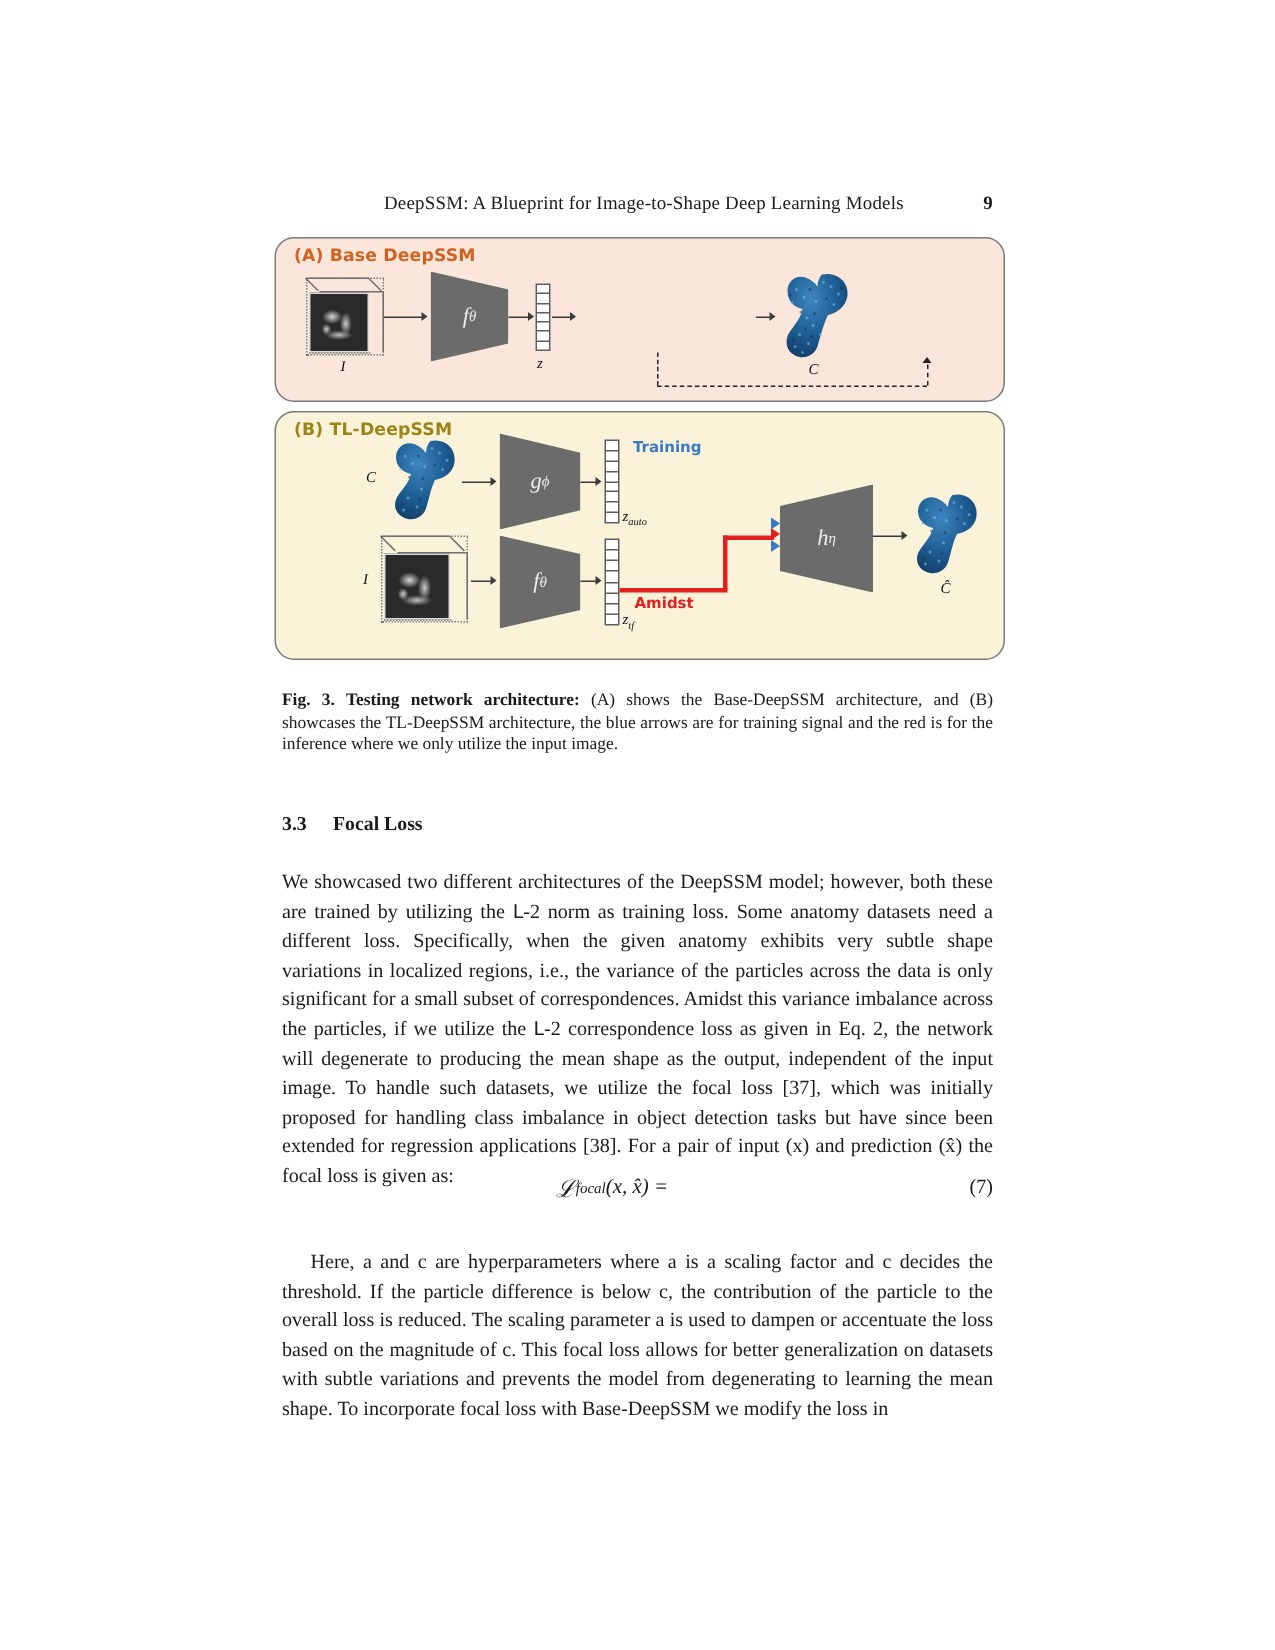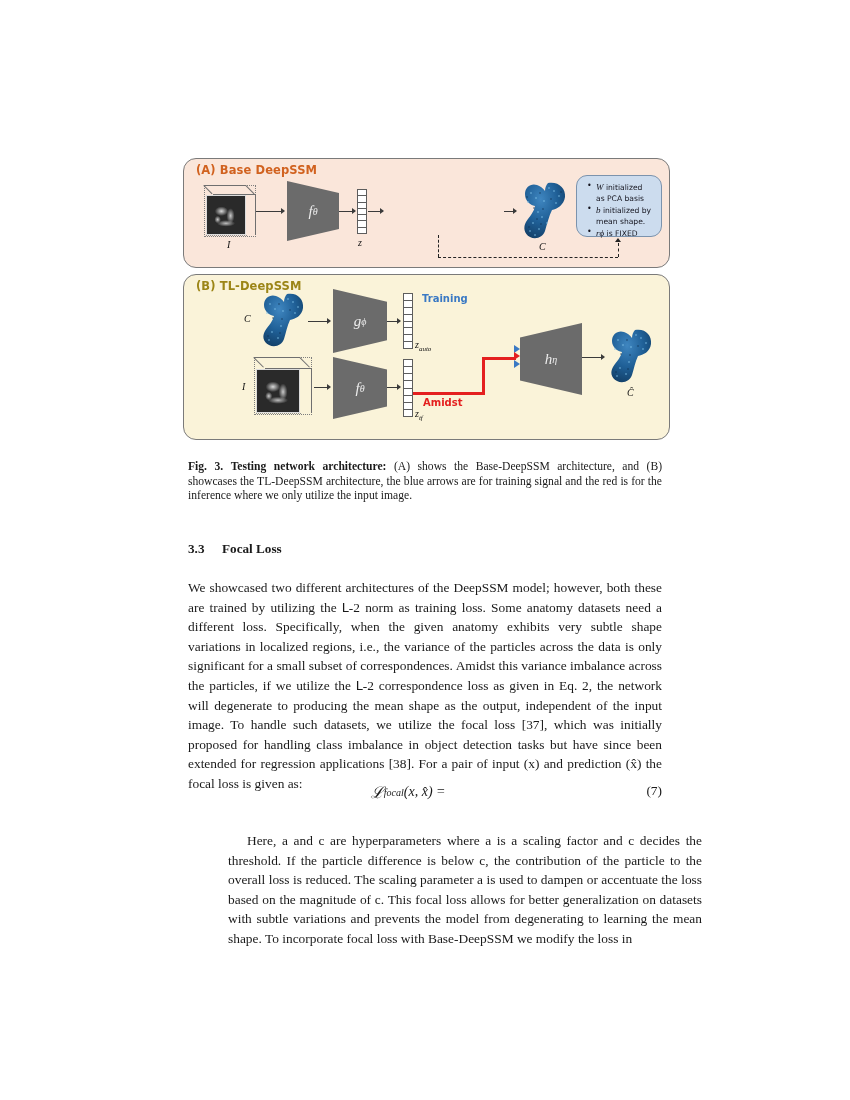--- a/index.html
+++ b/index.html
@@ -303,21 +303,21 @@
 
   .body-p {
     position: absolute;
     left: 188px;
     width: 474px;
     font-size: 13.4px;
     line-height: 19.6px;
     text-align: justify;
   }
   .p1 { top: 578px; }
-  .p2 { top: 831px; margin-left: 40px; }
+  .p2 { top: 831px; }
   .p2 { text-indent: 19px; }
 
   .eqwrap {
     position: absolute;
     left: 188px;
     top: 770px;
     width: 474px;
     height: 44px;
   }
   .eq {
@@ -360,20 +360,24 @@
     font-style: italic;
     font-size: 16px;
   }
   .bb { font-family: "DejaVu Sans", sans-serif; font-size: 12.6px; }
 </style>
 </head>
 <body>
 
 <div class="page">
 
+  <div class="runhead">
+    <span class="rh-title">DeepSSM: A Blueprint for Image-to-Shape Deep Learning Models</span>
+    <span class="rh-pageno">9</span>
+  </div>
 
   <div class="figure">
 
     <div class="panel panel-a">
       <div class="panel-title">(A) Base DeepSSM</div>
 
       <div class="cube" style="left:20px; top:26px; width:52px; height:52px;">
         <div class="cube-back"></div>
         <div class="cube-face" style="left:2px; top:10px; width:40px; height:40px;"></div>
         <div class="edge" style="left:0px; top:0px; width:12px; transform:rotate(45deg);"></div>
@@ -451,27 +455,20 @@
               <circle cx="11" cy="48" r="1"></circle>
               <circle cx="23" cy="45" r="1"></circle>
             <circle cx="43" cy="13" r="1"></circle>
               <circle cx="9" cy="18" r="1"></circle>
               <circle cx="19" cy="40" r="1"></circle>
           </g>
         </svg>
       </div>
       <div class="mlabel" style="left:355px; top:82px;">C</div>
 
-      <div class="callout" style="left:392px; top:16px; width:86px; height:62px;">
-        <ul>
-          <li><em>W</em><span> initialized  as PCA basis</span></li>
-          <li><em>b</em><span> initialized by mean shape.</span></li>
-          <li><em>rϕ</em><span> is FIXED</span></li>
-        </ul>
-      </div>
 
       <div class="ln dash-v" style="left:254px; top:76px; height:22px;"></div>
       <div class="ln dash-h" style="left:254px; top:98px; width:180px;"></div>
       <div class="ln dash-v" style="left:434px; top:84px; height:14px;"></div>
       <div class="ah up" style="left:431px; top:79px;"></div>
     </div>
 
     <div class="panel panel-b">
       <div class="panel-title">(B) TL-DeepSSM</div>
 

